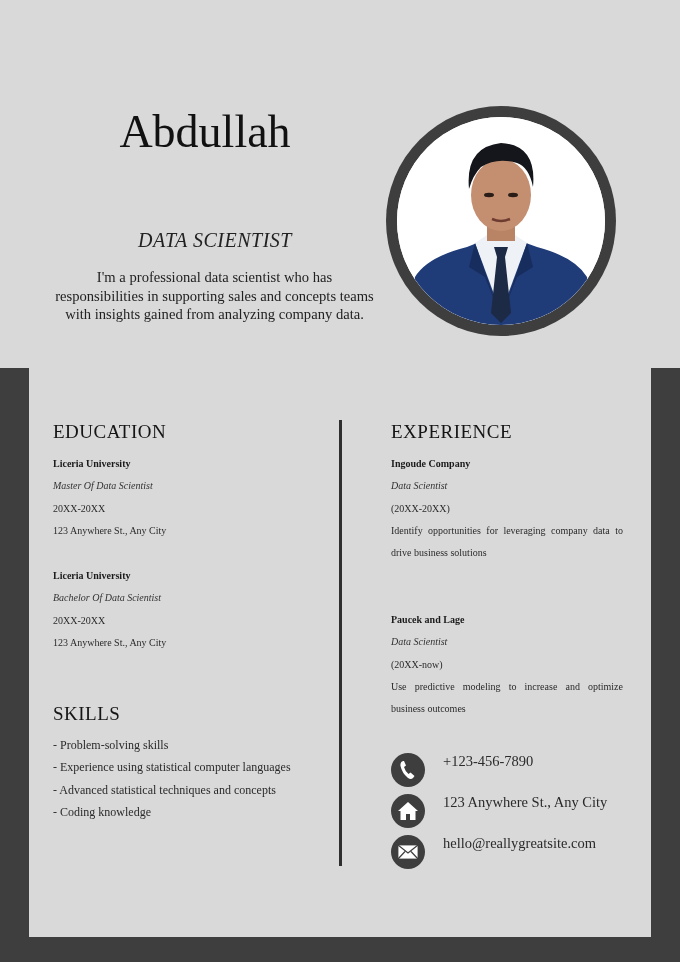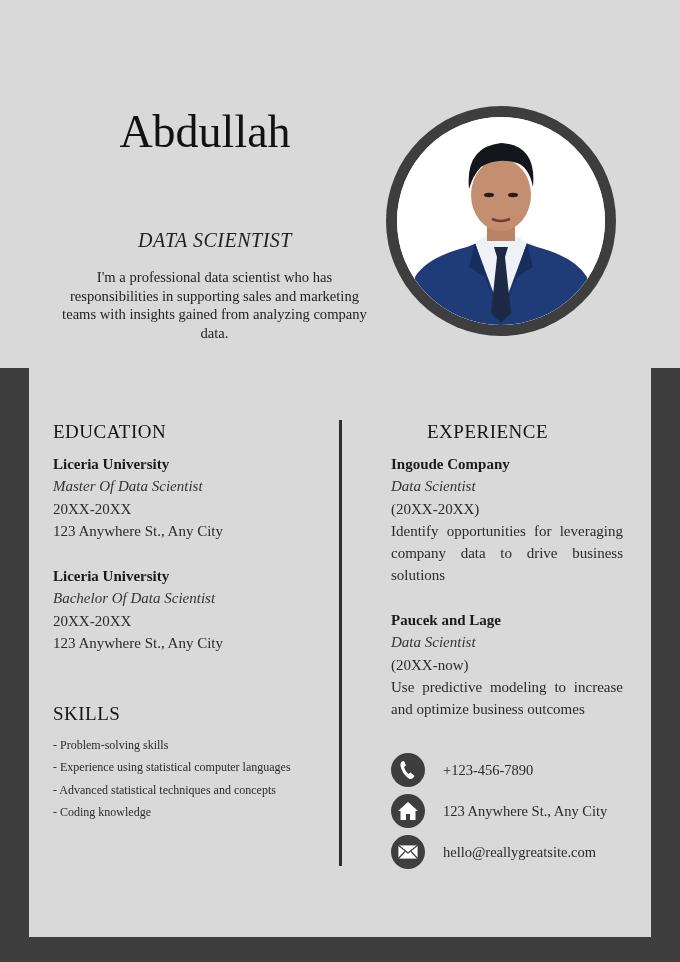--- a/index.html
+++ b/index.html
@@ -49,34 +49,34 @@
   }
 
   .section-h {
     position: absolute;
     font-family: "Liberation Serif", serif;
     font-size: 19px; letter-spacing: 0.5px; color: #151515;
   }
   .entry {
     position: absolute;
     font-family: "Liberation Serif", serif;
-    font-size: 15px; line-height: 22.3px; color: #2a2a2a;
+    font-size: 10px; line-height: 22.3px; color: #2a2a2a;
   }
   .entry .org { font-weight: bold; color: #1a1a1a; }
   .entry .role { font-style: italic; color: #333; }
   .entry .desc { text-align: justify; text-align-last: left; }
 
   .skills {
     position: absolute; left: 53px; top: 734px; width: 250px;
     font-family: "Liberation Serif", serif;
     font-size: 12px; line-height: 22.3px; color: #2a2a2a;
   }
 
   .contact {
-    position: absolute; left: 391px; display: flex; align-items: center;
+    position: absolute; left: 391px; display: flex; align-items: flex-start;
   }
   .contact .ic {
     width: 34px; height: 34px; border-radius: 50%; background: #3e3e3e;
     display: flex; align-items: center; justify-content: center;
   }
   .contact .txt {
     margin-left: 18px;
     font-family: "Liberation Serif", serif;
     font-size: 14.5px; color: #2a2a2a;
   }
@@ -85,21 +85,21 @@
 <body>
 
 <div class="frame frame-left"></div>
 <div class="frame frame-right"></div>
 <div class="frame frame-bottom"></div>
 
 <div class="name">
   <div>Abdullah</div>
 </div>
 <div class="title">DATA SCIENTIST</div>
-<div class="summary">I'm a professional data scientist who has responsibilities in supporting sales and marketing teams with insights gained from analyzing company data.</div>
+<div class="summary">I'm a professional data scientist who has responsibilities in supporting sales and concepts teams with insights gained from analyzing company data.</div>
 
 <div class="photo-ring">
   <div class="photo" aria-label="Profile photo of Abdullah Qureshi">
     <svg width="208" height="208" viewBox="0 0 208 208">
       <rect width="208" height="208" fill="#ffffff"></rect>
 
       <path d="M10 208 L18 160 Q30 140 70 130 L90 122 L118 122 L140 130 Q178 140 190 160 L198 208 Z" fill="#1f3b78"></path>
 
       <path d="M78 126 L104 196 L130 126 L118 118 L90 118 Z" fill="#eef1f5"></path>
 
@@ -138,21 +138,21 @@
 </div>
 
 <div class="section-h" style="left:53px; top:703px;">SKILLS</div>
 <div class="skills">
   <div>- Problem-solving skills</div>
   <div>- Experience using statistical computer languages</div>
   <div>- Advanced statistical techniques and concepts</div>
   <div>- Coding knowledge</div>
 </div>
 
-<div class="section-h" style="left:391px; top:421px;margin-left:36px;">EXPERIENCE</div>
+<div class="section-h" style="left:391px; top:421px;">EXPERIENCE</div>
 <div class="entry" style="left:391px; top:453px; width:232px;">
   <div class="org">Ingoude Company</div>
   <div class="role">Data Scientist</div>
   <div>(20XX-20XX)</div>
   <div class="desc">Identify opportunities for leveraging company data to drive business solutions</div>
 </div>
 <div class="entry" style="left:391px; top:609px; width:232px;">
   <div class="org">Paucek and Lage</div>
   <div class="role">Data Scientist</div>
   <div>(20XX-now)</div>

